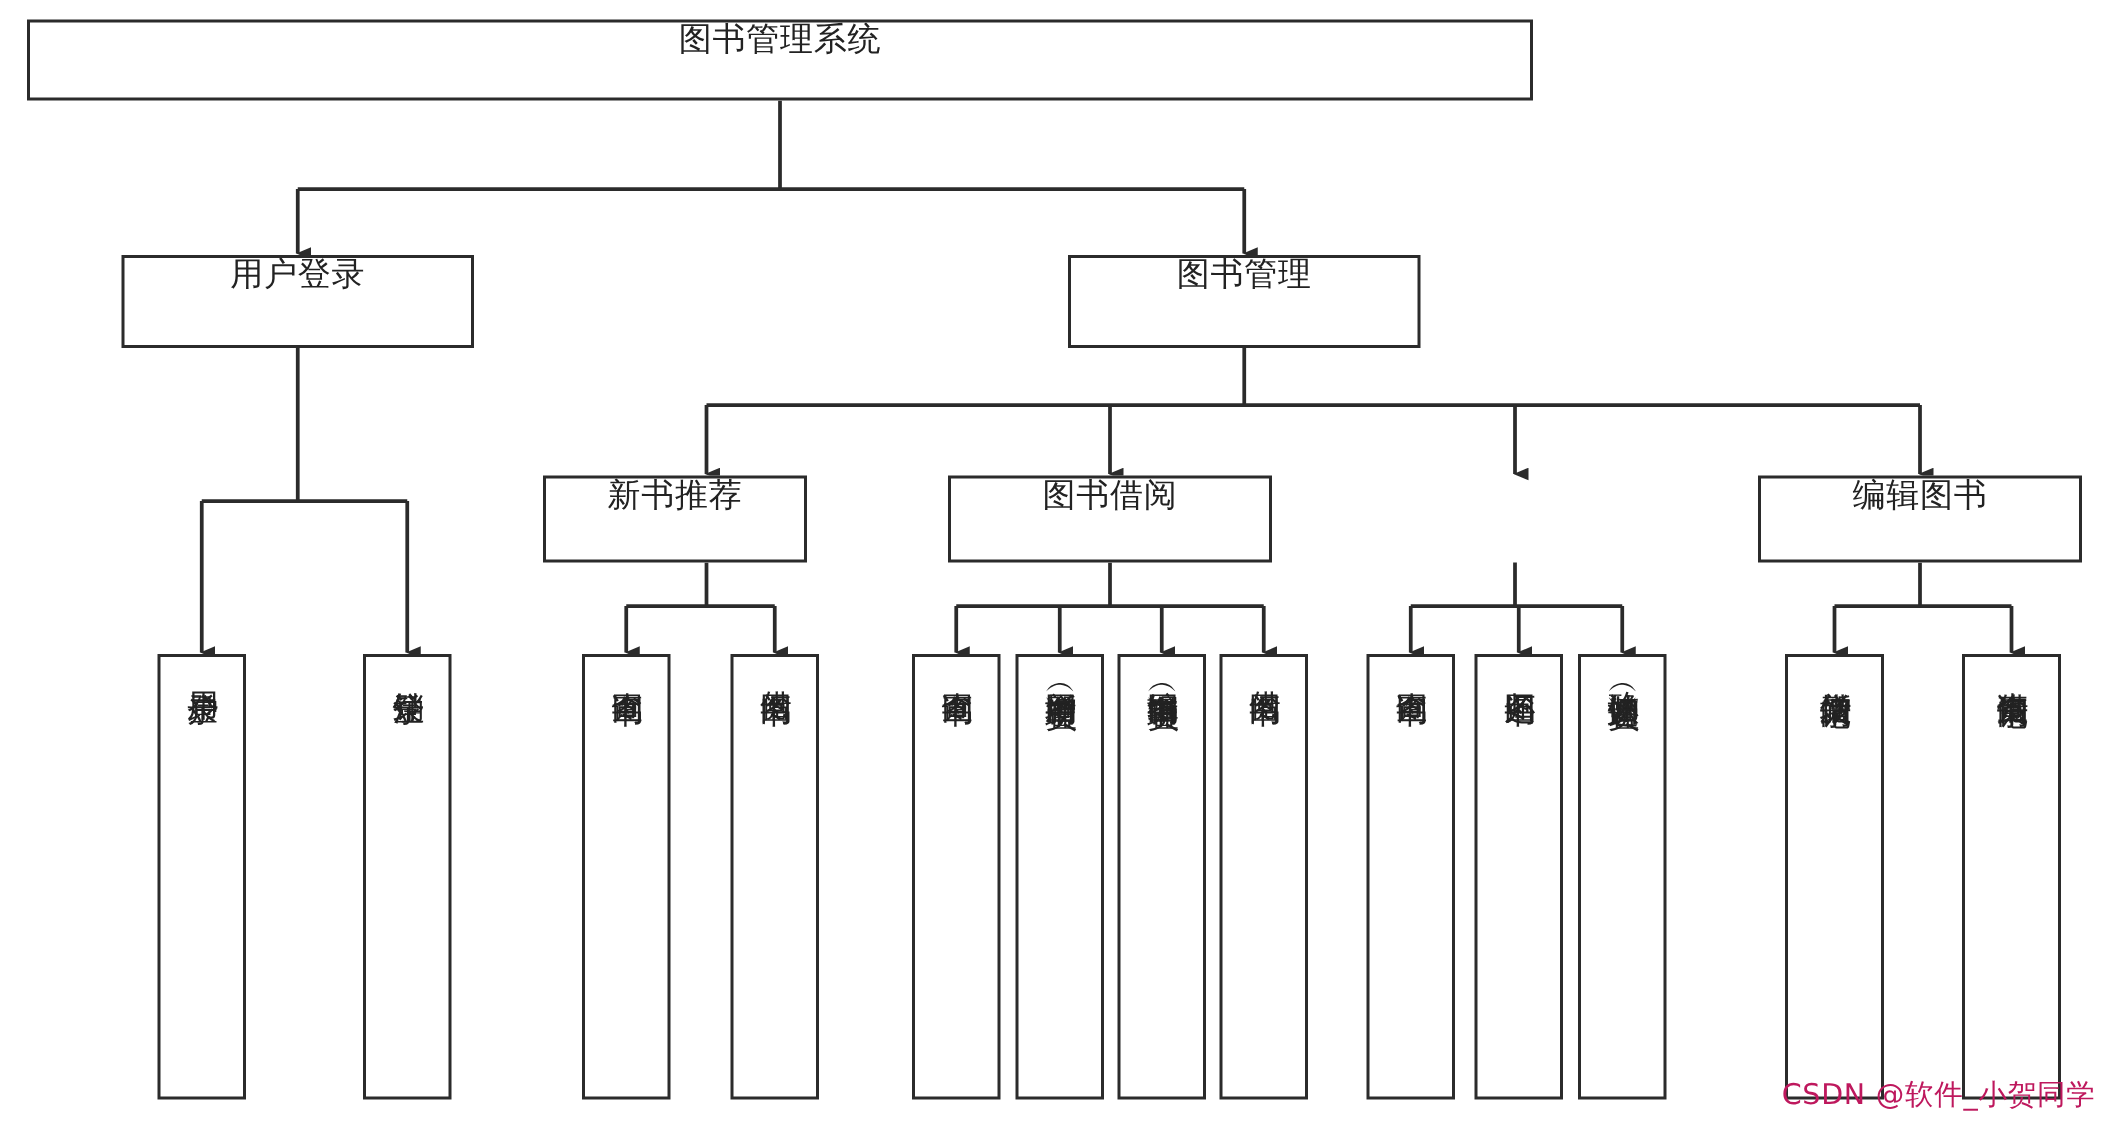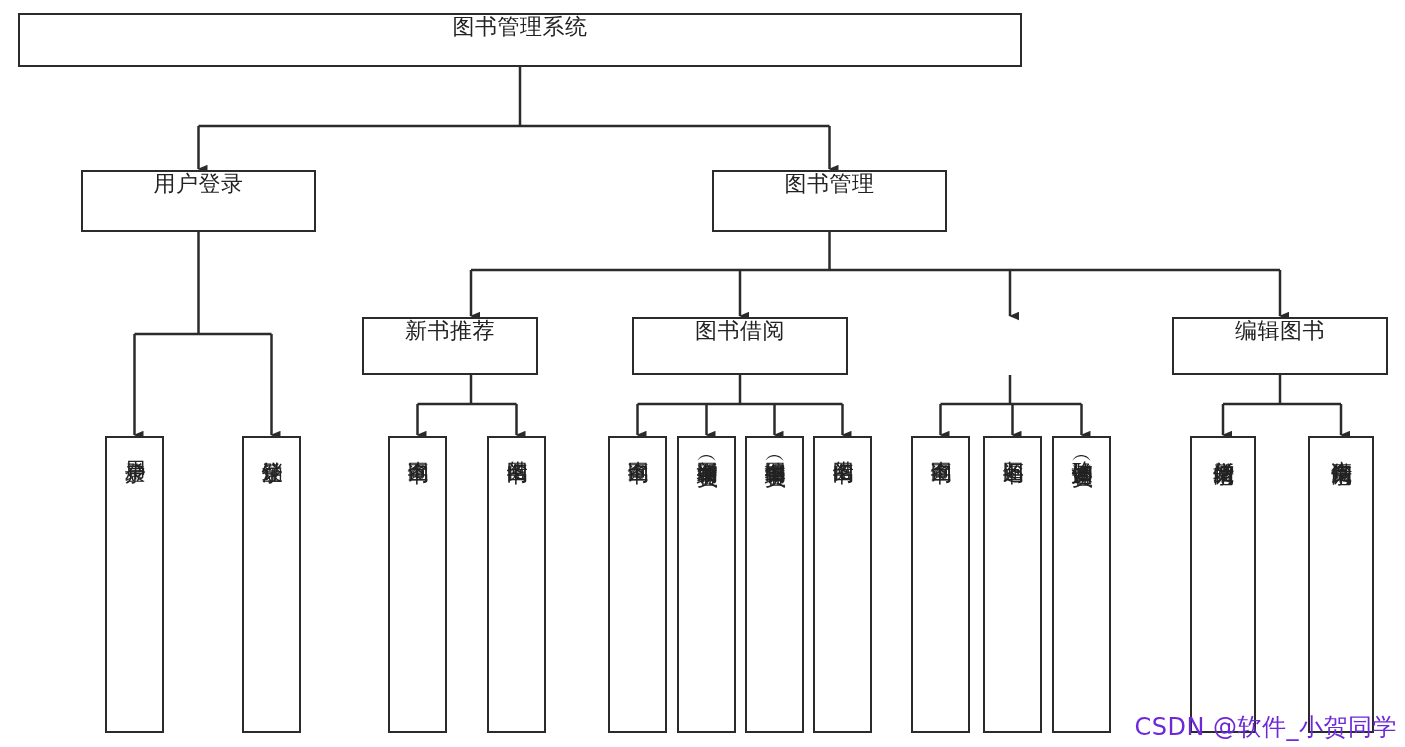--- a/index.html
+++ b/index.html
@@ -61,22 +61,22 @@
     line-height: 1.22;
     letter-spacing: 1px;
     white-space: nowrap;
     text-align: left;
     -webkit-text-orientation: upright;
   }
   .watermark {
     position: absolute;
     right: 8px;
     bottom: 4px;
-    font-size: 24px;
-    color: #6d28d9;
+    font-size: 19px;
+    color: #be185d;
     letter-spacing: 0.5px;
     white-space: nowrap;
     font-family: "DejaVu Sans", "Liberation Sans", sans-serif;
   }
 </style>
 </head>
 <body>
 
 <div id="diagram-root">
 

